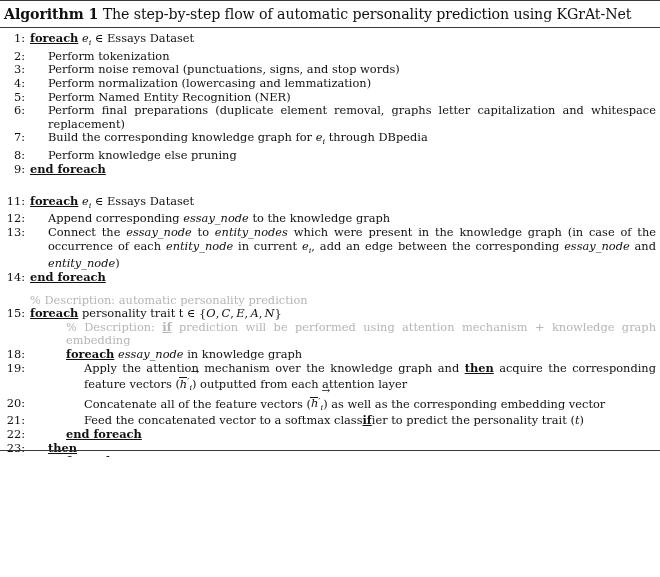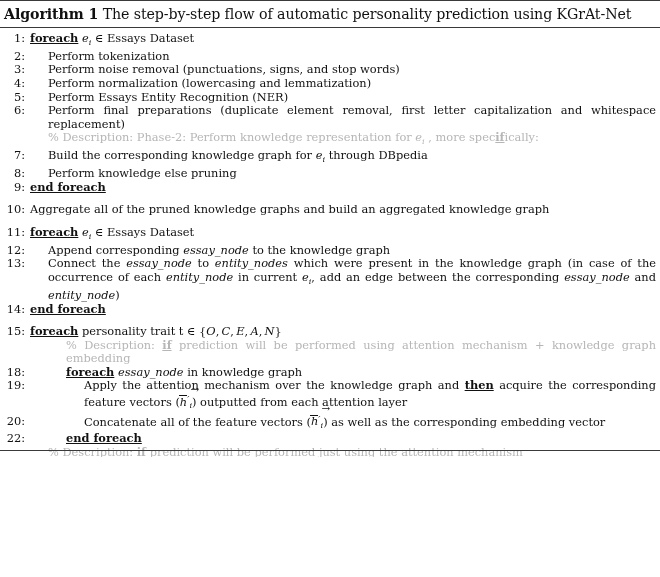--- a/index.html
+++ b/index.html
@@ -151,65 +151,61 @@
       <div class="line">
         <div class="num">3:</div>
         <div class="txt i1">Perform noise removal (punctuations, signs, and stop words)</div>
       </div>
       <div class="line">
         <div class="num">4:</div>
         <div class="txt i1">Perform normalization (lowercasing and lemmatization)</div>
       </div>
       <div class="line">
         <div class="num">5:</div>
-        <div class="txt i1">Perform Essays Entity Recognition (NER)</div>
+        <div class="txt i1">Perform Named Entity Recognition (NER)</div>
       </div>
       <div class="line">
         <div class="num">6:</div>
-        <div class="txt i1 justified">Perform final preparations (duplicate element removal, first letter capitalization and whitespace replacement)</div>
-      </div>
+        <div class="txt i1 justified">Perform final preparations (duplicate element removal, graphs letter capitalization and whitespace replacement)</div>
+      </div>
+      <div class="line">
+        <div class="num">7:</div>
+        <div class="txt i1">Build the corresponding knowledge graph for <span class="mathvar">e<sub style="font-size:0.72em">i</sub></span> through DBpedia</div>
+      </div>
+      <div class="line">
+        <div class="num">8:</div>
+        <div class="txt i1">Perform knowledge else pruning</div>
+      </div>
+      <div class="line">
+        <div class="num">9:</div>
+        <div class="txt i0"><span class="bold">end foreach</span></div>
+      </div>
+      <div class="gap"></div>
+      <div class="gap"></div>
+      <div class="line">
+        <div class="num">11:</div>
+        <div class="txt i0"><span class="bold">foreach</span> <span class="mathvar">e<sub style="font-size:0.72em">i</sub></span> ∈ Essays Dataset</div>
+      </div>
+      <div class="line">
+        <div class="num">12:</div>
+        <div class="txt i1">Append corresponding <span class="it">essay_node</span> to the knowledge graph</div>
+      </div>
+      <div class="line">
+        <div class="num">13:</div>
+        <div class="txt i1 justified">Connect the <span class="it">essay_node</span> to <span class="it">entity_nodes</span> which were present in the knowledge graph (in case of the occurrence of each <span class="it">entity_node</span> in current <span class="mathvar">e<sub style="font-size:0.72em">i</sub></span>, add an edge between the corresponding <span class="it">essay_node</span> and <span class="it">entity_node</span>)</div>
+      </div>
+      <div class="line">
+        <div class="num">14:</div>
+        <div class="txt i0"><span class="bold">end foreach</span></div>
+      </div>
+      <div class="gap"></div>
       <div class="line comment">
         <div class="num"></div>
-        <div class="txt i1">% Description: Phase-2: Perform knowledge representation for <span class="mathvar">e<sub style="font-size:0.72em">i</sub></span> , more spec<span class="bold">if</span>ically:</div>
-      </div>
-      <div class="line">
-        <div class="num">7:</div>
-        <div class="txt i1">Build the corresponding knowledge graph for <span class="mathvar">e<sub style="font-size:0.72em">i</sub></span> through DBpedia</div>
-      </div>
-      <div class="line">
-        <div class="num">8:</div>
-        <div class="txt i1">Perform knowledge else pruning</div>
-      </div>
-      <div class="line">
-        <div class="num">9:</div>
-        <div class="txt i0"><span class="bold">end foreach</span></div>
-      </div>
-      <div class="gap"></div>
-      <div class="line">
-        <div class="num">10:</div>
-        <div class="txt i0">Aggregate all of the pruned knowledge graphs and build an aggregated knowledge graph</div>
-      </div>
-      <div class="gap"></div>
-      <div class="line">
-        <div class="num">11:</div>
-        <div class="txt i0"><span class="bold">foreach</span> <span class="mathvar">e<sub style="font-size:0.72em">i</sub></span> ∈ Essays Dataset</div>
-      </div>
-      <div class="line">
-        <div class="num">12:</div>
-        <div class="txt i1">Append corresponding <span class="it">essay_node</span> to the knowledge graph</div>
-      </div>
-      <div class="line">
-        <div class="num">13:</div>
-        <div class="txt i1 justified">Connect the <span class="it">essay_node</span> to <span class="it">entity_nodes</span> which were present in the knowledge graph (in case of the occurrence of each <span class="it">entity_node</span> in current <span class="mathvar">e<sub style="font-size:0.72em">i</sub></span>, add an edge between the corresponding <span class="it">essay_node</span> and <span class="it">entity_node</span>)</div>
-      </div>
-      <div class="line">
-        <div class="num">14:</div>
-        <div class="txt i0"><span class="bold">end foreach</span></div>
-      </div>
-      <div class="gap"></div>
+        <div class="txt i0">% Description: automatic personality prediction</div>
+      </div>
       <div class="line">
         <div class="num">15:</div>
         <div class="txt i0"><span class="bold">foreach</span> personality trait t ∈ <span class="setbrace">{<i>O</i>, <i>C</i>, <i>E</i>, <i>A</i>, <i>N</i>}</span></div>
       </div>
       <div class="line comment">
         <div class="num"></div>
         <div class="txt i2 justified">% Description: <span class="bold">if</span> prediction will be performed using attention mechanism + knowledge graph embedding</div>
       </div>
       <div class="line">
         <div class="num">18:</div>
@@ -217,27 +213,27 @@
       </div>
       <div class="line">
         <div class="num">19:</div>
         <div class="txt i3 justified">Apply the attention mechanism over the knowledge graph and <span class="bold">then</span> acquire the corresponding feature vectors <span class="hvec"><span class="grp">(<span class="hbar">h</span><span class="pr">′</span><sub>i</sub>)<span class="arrow">→</span></span></span> outputted from each attention layer</div>
       </div>
       <div class="line">
         <div class="num">20:</div>
         <div class="txt i3">Concatenate all of the feature vectors <span class="hvec"><span class="grp">(<span class="hbar">h</span><span class="pr">′</span><sub>i</sub>)<span class="arrow">→</span></span></span> as well as the corresponding embedding vector</div>
       </div>
       <div class="line">
+        <div class="num">21:</div>
+        <div class="txt i3">Feed the concatenated vector to a softmax class<span class="bold">if</span>ier to predict the personality trait <span>(<i>t</i>)</span></div>
+      </div>
+      <div class="line">
         <div class="num">22:</div>
         <div class="txt i2"><span class="bold">end foreach</span></div>
       </div>
-      <div class="line comment">
-        <div class="num"></div>
-        <div class="txt i1">% Description: <span class="bold">if</span> prediction will be performed just using the attention mechanism</div>
-      </div>
       <div class="line">
         <div class="num">23:</div>
         <div class="txt i1"><span class="bold">then</span></div>
       </div>
       <div class="line">
         <div class="num">24:</div>
         <div class="txt i2"><span class="bold">foreach</span> <span class="it">essay_node</span> in knowledge graph</div>
       </div>
       <div class="line">
         <div class="num">25:</div>

